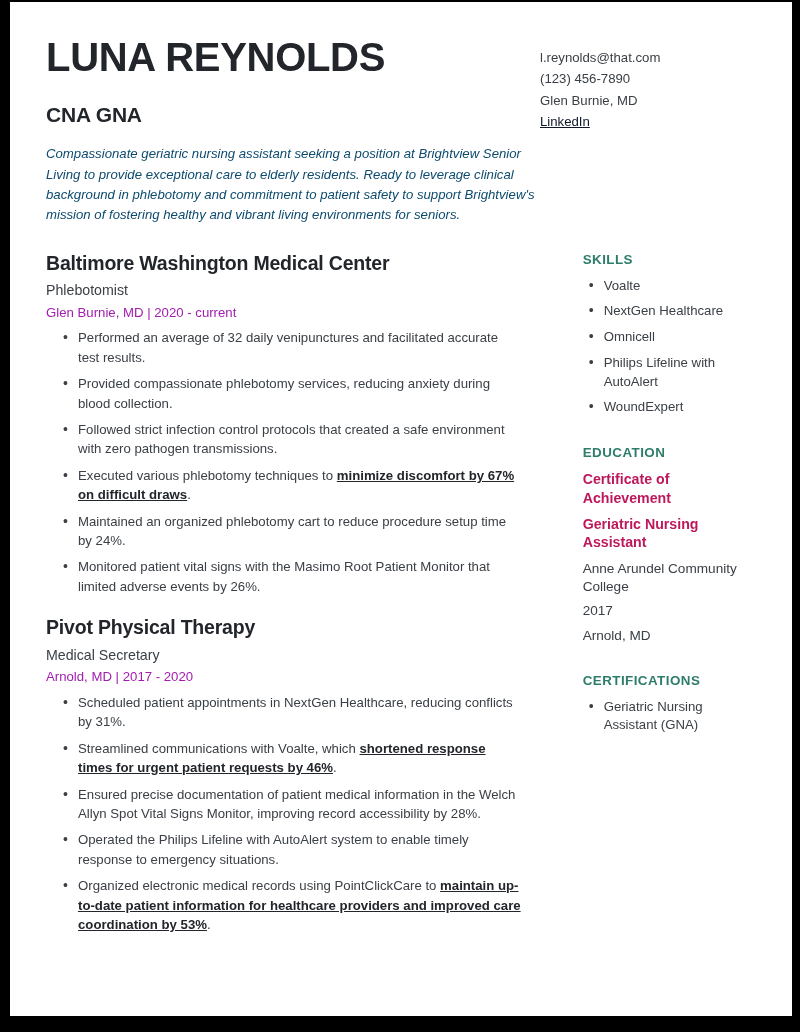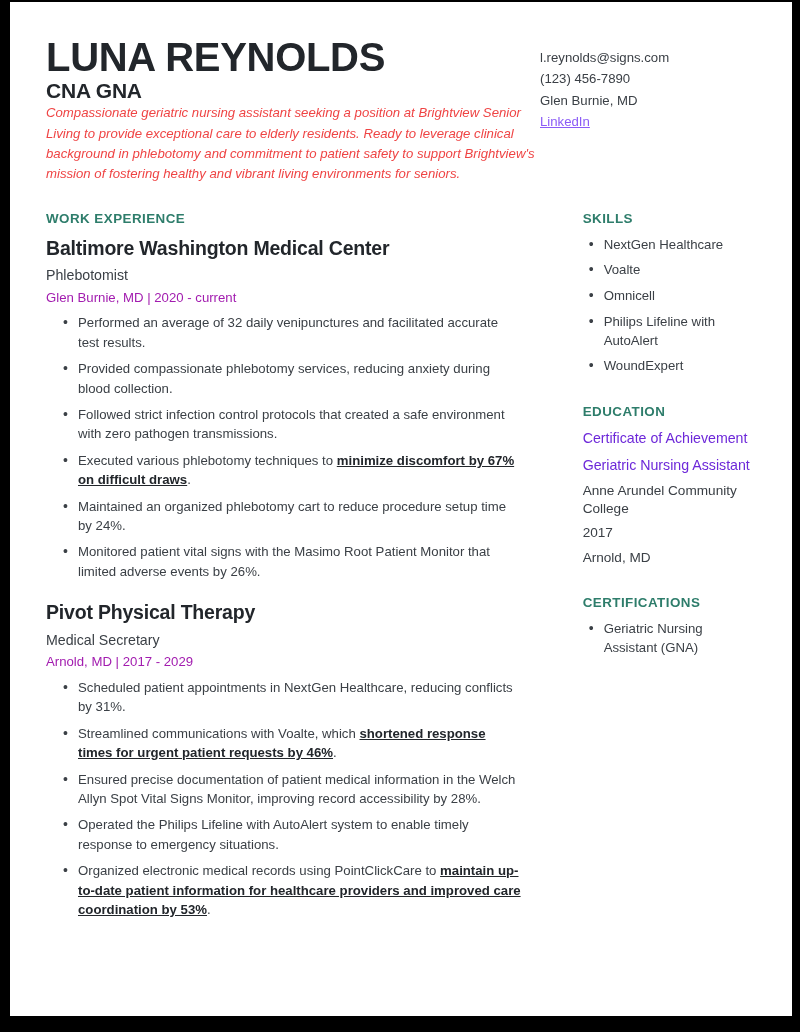--- a/index.html
+++ b/index.html
@@ -36,45 +36,46 @@
 
   .name {
     font-size: 40px;
     font-weight: 700;
     letter-spacing: -0.3px;
     color: #22262b;
     line-height: 1.06;
     text-transform: uppercase;
   }
   .headline {
-    margin-top: 1px;
+    margin-top: 25px;
     font-size: 21px;
     font-weight: 700;
     color: #22262b;
     text-transform: uppercase;
     letter-spacing: -0.2px;
   }
   .summary {
+    margin-top: 17px;
     font-size: 13.2px;
     font-style: italic;
     line-height: 1.54;
-    color: #ef4444;
+    color: #0c4a6e;
     width: 494px;
   }
 
   .contact {
     width: 230px;
     padding-top: 11px;
     font-size: 13.2px;
     line-height: 1.62;
     color: #3b4046;
   }
   .contact div { white-space: nowrap; }
   .contact a.link {
-    color: #8b5cf6;
+    color: #0f172a;
     text-decoration: underline;
   }
 
   
   .columns {
     display: flex;
     margin-top: 26px;
   }
   .col-main { width: 500px; }
   .col-side { width: 210px; margin-left: 36px; }
@@ -162,22 +163,22 @@
     content: "\2022";
     position: absolute;
     left: 2px;
     top: -1px;
     font-size: 14px;
     color: #3b4046;
   }
 
   .edu-line-strong {
     font-size: 14.2px;
-    font-weight: 400;
-    color: #6d28d9;
+    font-weight: 700;
+    color: #be185d;
     line-height: 1.3;
     margin-bottom: 8px;
   }
   .edu-line {
     font-size: 13.6px;
     color: #3b4046;
     line-height: 1.34;
     margin-bottom: 6px;
   }
   .edu-line:last-child { margin-bottom: 0; }
@@ -189,67 +190,66 @@
   <div class="inner">
 
     <div class="header">
       <div class="header-left">
         <div class="name">Luna Reynolds</div>
         <div class="headline">CNA GNA</div>
         <div class="summary">Compassionate geriatric nursing assistant seeking a position at Brightview Senior Living to provide exceptional care to elderly residents. Ready to leverage clinical background in phlebotomy and commitment to patient safety to support Brightview's mission of fostering healthy and vibrant living environments for seniors.</div>
       </div>
 
       <div class="contact">
-        <div>l.reynolds@signs.com</div>
+        <div>l.reynolds@that.com</div>
         <div>(123) 456-7890</div>
         <div>Glen Burnie, MD</div>
         <div><a class="link" href="#">LinkedIn</a></div>
       </div>
     </div>
 
     <div class="columns">
 
       <div class="col-main">
-        <div class="section-title">WORK EXPERIENCE</div>
         <div id="jobs-container">
             <div class="job">
               <div class="job-company">Baltimore Washington Medical Center</div>
               <div class="job-role">Phlebotomist</div>
               <div class="job-meta">Glen Burnie, MD  |  2020 - current</div>
               <ul class="bullets">
                 <li>Performed an average of 32 daily venipunctures and facilitated accurate test results.</li>
                 <li>Provided compassionate phlebotomy services, reducing anxiety during blood collection.</li>
                 <li>Followed strict infection control protocols that created a safe environment with zero pathogen transmissions.</li>
                 <li>Executed various phlebotomy techniques to <span class="em">minimize discomfort by 67% on difficult draws</span>.</li>
                 <li>Maintained an organized phlebotomy cart to reduce procedure setup time by 24%.</li>
                 <li>Monitored patient vital signs with the Masimo Root Patient Monitor that limited adverse events by 26%.</li>
               </ul>
             </div>
             <div class="job">
               <div class="job-company">Pivot Physical Therapy</div>
               <div class="job-role">Medical Secretary</div>
-              <div class="job-meta">Arnold, MD  |  2017 - 2029</div>
+              <div class="job-meta">Arnold, MD  |  2017 - 2020</div>
               <ul class="bullets">
                 <li>Scheduled patient appointments in NextGen Healthcare, reducing conflicts by 31%.</li>
                 <li>Streamlined communications with Voalte, which <span class="em">shortened response times for urgent patient requests by 46%</span>.</li>
                 <li>Ensured precise documentation of patient medical information in the Welch Allyn Spot Vital Signs Monitor, improving record accessibility by 28%.</li>
                 <li>Operated the Philips Lifeline with AutoAlert system to enable timely response to emergency situations.</li>
                 <li>Organized electronic medical records using PointClickCare to <span class="em">maintain up-to-date patient information for healthcare providers and improved care coordination by 53%</span>.</li>
               </ul>
             </div>
           </div>
       </div>
 
       <div class="col-side side">
 
         <div class="side-block">
           <div class="section-title">SKILLS</div>
           <ul class="side-list" id="skills-list">
+              <li>Voalte</li>
               <li>NextGen Healthcare</li>
-              <li>Voalte</li>
               <li>Omnicell</li>
               <li>Philips Lifeline with AutoAlert</li>
               <li>WoundExpert</li>
             </ul>
         </div>
 
         <div class="side-block">
           <div class="section-title">EDUCATION</div>
           <div class="edu-line-strong">Certificate of Achievement</div>
           <div class="edu-line-strong">Geriatric Nursing Assistant</div>

